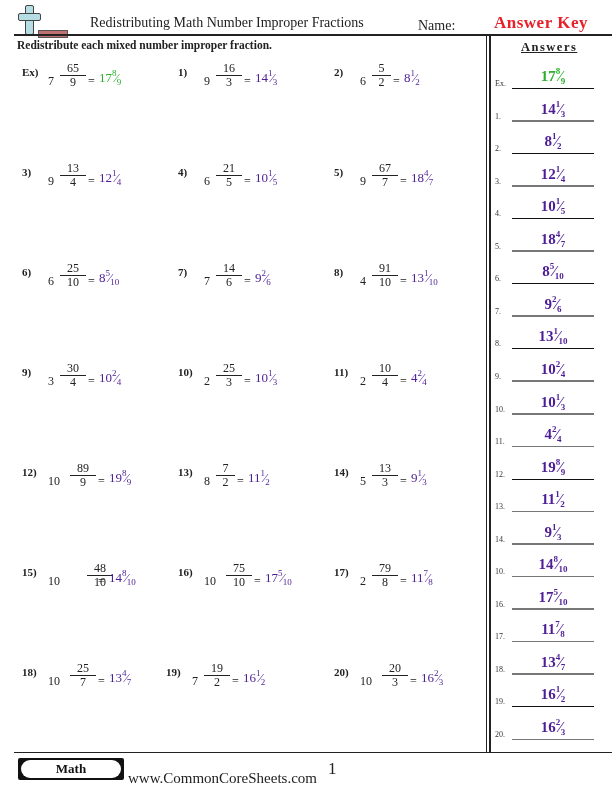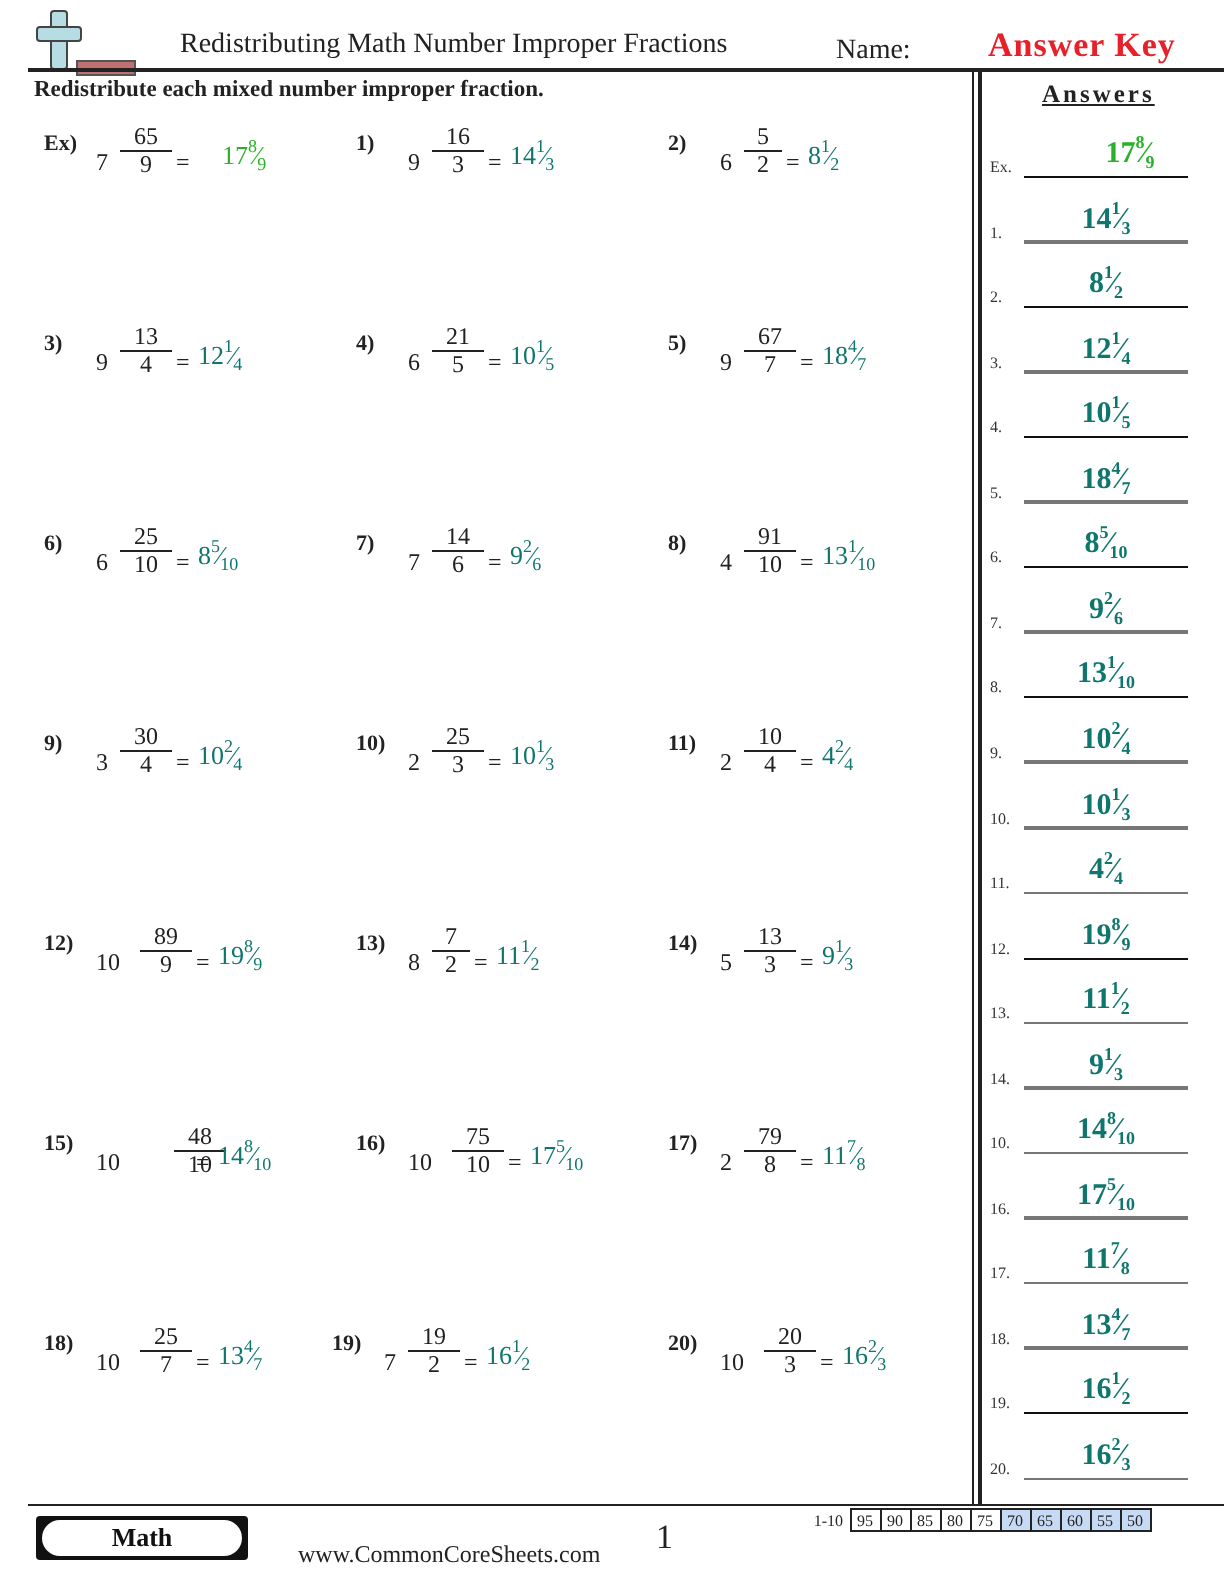--- a/index.html
+++ b/index.html
@@ -28,39 +28,39 @@
     .prob .whole { position: absolute; top: 12px; font-size: 12px; }
     .prob .frac { position: absolute; top: 0; display: flex; flex-direction: column; align-items: center; font-size: 12px; }
     .prob .frac .n { line-height: 13px; padding: 0 2px; }
     .prob .frac .d { line-height: 13px; border-top: 1px solid #222; padding: 0 2px; min-width: 100%; text-align: center; }
     .prob .eq { position: absolute; top: 12px; font-size: 12px; }
     .ans { position: absolute; top: 6px; font-size: 13px; white-space: nowrap; }
     .ans .w { font-size: 13px; }
     .ans sup { font-size: 9px; vertical-align: 6px; }
     .ans .sl { font-size: 13px; margin: 0 -1px; }
     .ans sub { font-size: 9px; vertical-align: -3px; }
-    .red { color: #0f766e; }
-    .green { color: #29b229; margin-left: 12px; }
+    .red { color: #4c1d95; }
+    .green { color: #29b229; }
 
     
     .answers-title { position: absolute; left: 521px; top: 40px; font-size: 12.5px; font-weight: bold; letter-spacing: 1.5px; text-decoration: underline; }
     .arow { position: absolute; left: 495px; width: 117px; height: 32px; }
     .arow .lbl { position: absolute; left: 0; bottom: 1px; font-size: 8px; color: #333; }
     .arow .line { position: absolute; left: 17px; bottom: 0; width: 82px; height: 1px; background: #111; }
     .arow .line.gray { background: #777; height: 1.5px; }
     .arow .aval { position: absolute; left: 17px; width: 82px; bottom: 3px; text-align: center; font-weight: bold; font-size: 15px; white-space: nowrap; }
     .arow .aval sup { font-size: 9px; vertical-align: 7px; }
     .arow .aval .sl { font-size: 15px; margin: 0 -1px; }
     .arow .aval sub { font-size: 9px; vertical-align: -3px; }
 
     
     .bottom-rule { position: absolute; left: 14px; top: 752px; width: 598px; height: 1px; background: #222; }
     .math-badge { position: absolute; left: 18px; top: 758px; width: 106px; height: 22px; background: #111; border-radius: 2px; }
     .math-badge .pill { position: absolute; left: 3px; top: 2px; width: 100px; height: 18px; background: #fff; border-radius: 10px; text-align: center; font-weight: bold; font-size: 13px; line-height: 18px; color: #111; }
-    .site { position: absolute; left: 149px; top: 770px; font-size: 12px; color: #222; }
+    .site { position: absolute; left: 128px; top: 770px; font-size: 15px; color: #222; }
     .page-num { position: absolute; left: 328px; top: 759px; font-size: 17px; }
     .score { position: absolute; left: 395px; top: 754px; border-collapse: collapse; font-size: 8px; }
     .score td { border: 1px solid #222; text-align: center; height: 11px; padding: 0; width: 15px; }
     .score td.rl { border: none; width: 30px; text-align: right; padding-right: 3px; }
     .score td.blue { background: #c6d9f5; }
   </style>
 </head>
 <body>
 
 <div class="logo">
@@ -401,27 +401,14 @@
   </div>
 
 <div class="bottom-rule"></div>
 <div class="math-badge">
   <div class="pill">Math</div>
 </div>
 <div class="site">www.CommonCoreSheets.com</div>
 <div class="page-num">1</div>
 <table class="score">
   <tbody id="score-body">
-      <tr>
-        <td class="rl">1-10</td>
-        <td class="">95</td>
-        <td class="">90</td>
-        <td class="">85</td>
-        <td class="">80</td>
-        <td class="">75</td>
-        <td class="blue">70</td>
-        <td class="blue">65</td>
-        <td class="blue">60</td>
-        <td class="blue">55</td>
-        <td class="blue">50</td>
-      </tr>
     </tbody>
 </table>
 
 </body></html>

